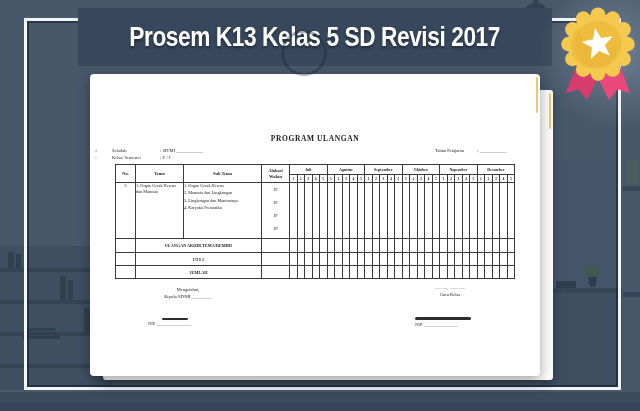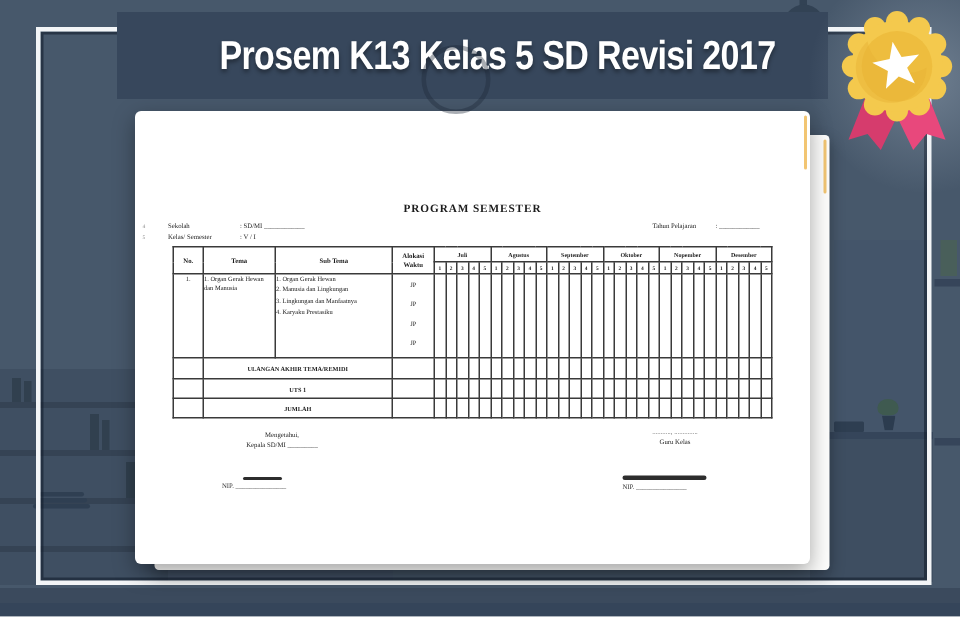--- a/index.html
+++ b/index.html
@@ -32,21 +32,21 @@
   .frame{
     left:24px;top:18px;width:597px;height:372px;
     border:3px solid #f3f5f7;box-sizing:border-box;
     box-shadow:inset 0 0 0 2px rgba(15,25,40,.55);
   }
   
   .clock{left:281px;top:30px;width:46px;height:46px;border-radius:50%;
     border:3px solid rgba(28,40,54,.38);box-sizing:border-box;z-index:6;}
   
   .banner{left:78px;top:8px;width:474px;height:58px;background:#37475c;z-index:5;
-    display:flex;align-items:center;justify-content:flex-end;}
+    display:flex;align-items:center;justify-content:center;}
   .banner-title{
     color:#ffffff;font-weight:700;font-size:27px;white-space:nowrap;
     transform:scaleX(.84);letter-spacing:-.5px;
     text-shadow:0 2px 3px rgba(0,0,0,.4);z-index:7;
   }
   
   .page-back{left:103px;top:90px;width:450px;height:290px;background:#fdfdfc;
     border-radius:3px;box-shadow:0 4px 10px rgba(0,0,0,.3);z-index:3;}
   .page-front{left:90px;top:74px;width:450px;height:302px;background:#ffffff;
     border-radius:4px;box-shadow:0 5px 14px rgba(0,0,0,.35);z-index:4;
@@ -132,21 +132,21 @@
   <div class="shape page-back">
     <div class="accent-line accent-back"></div>
   </div>
 
   <div class="shape page-front">
     <div class="accent-line accent-front"></div>
 
     <span class="margin-mark" style="top:75px">4</span>
     <span class="margin-mark" style="top:82px">5</span>
 
-    <div class="doc-title">PROGRAM SEMESTER</div>
+    <div class="doc-title">PROGRAM ULANGAN</div>
 
     <div class="meta" style="left:22px;top:74px">Sekolah</div>
     <div class="meta" style="left:70px;top:74px">: SD/MI ____________</div>
     <div class="meta" style="left:22px;top:81px">Kelas/ Semester</div>
     <div class="meta" style="left:70px;top:81px">: V / I</div>
     <div class="meta" style="left:345px;top:74px">Tahun Pelajaran</div>
     <div class="meta" style="left:387px;top:74px">: ____________</div>
 
     <table class="doc-table">
       <colgroup>

